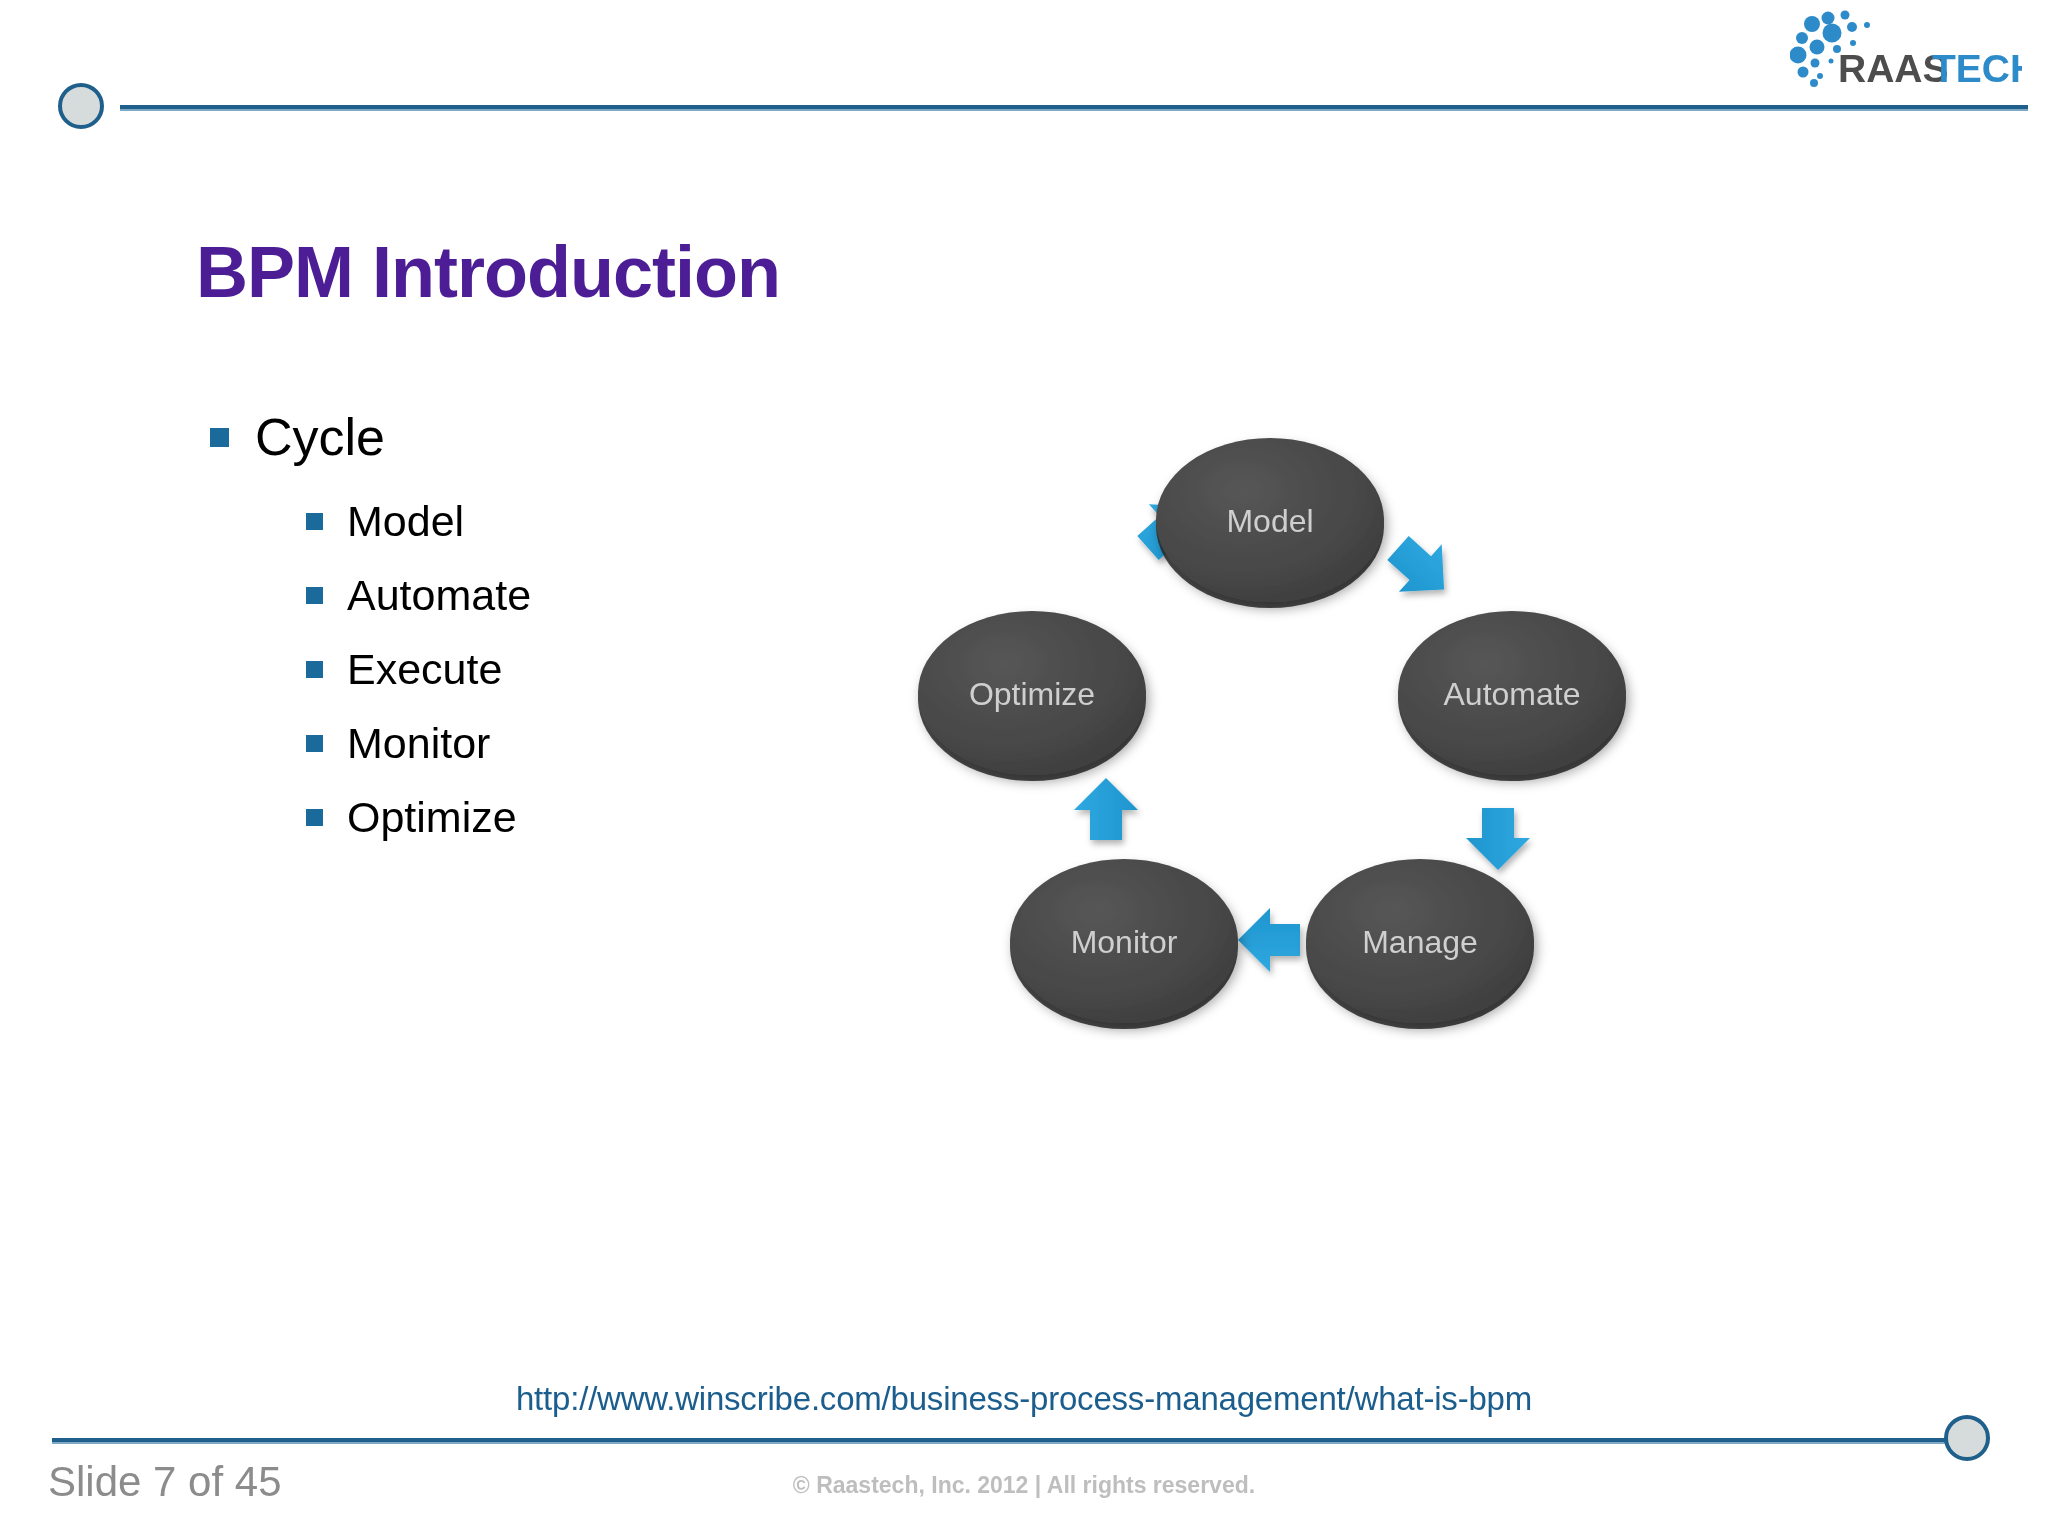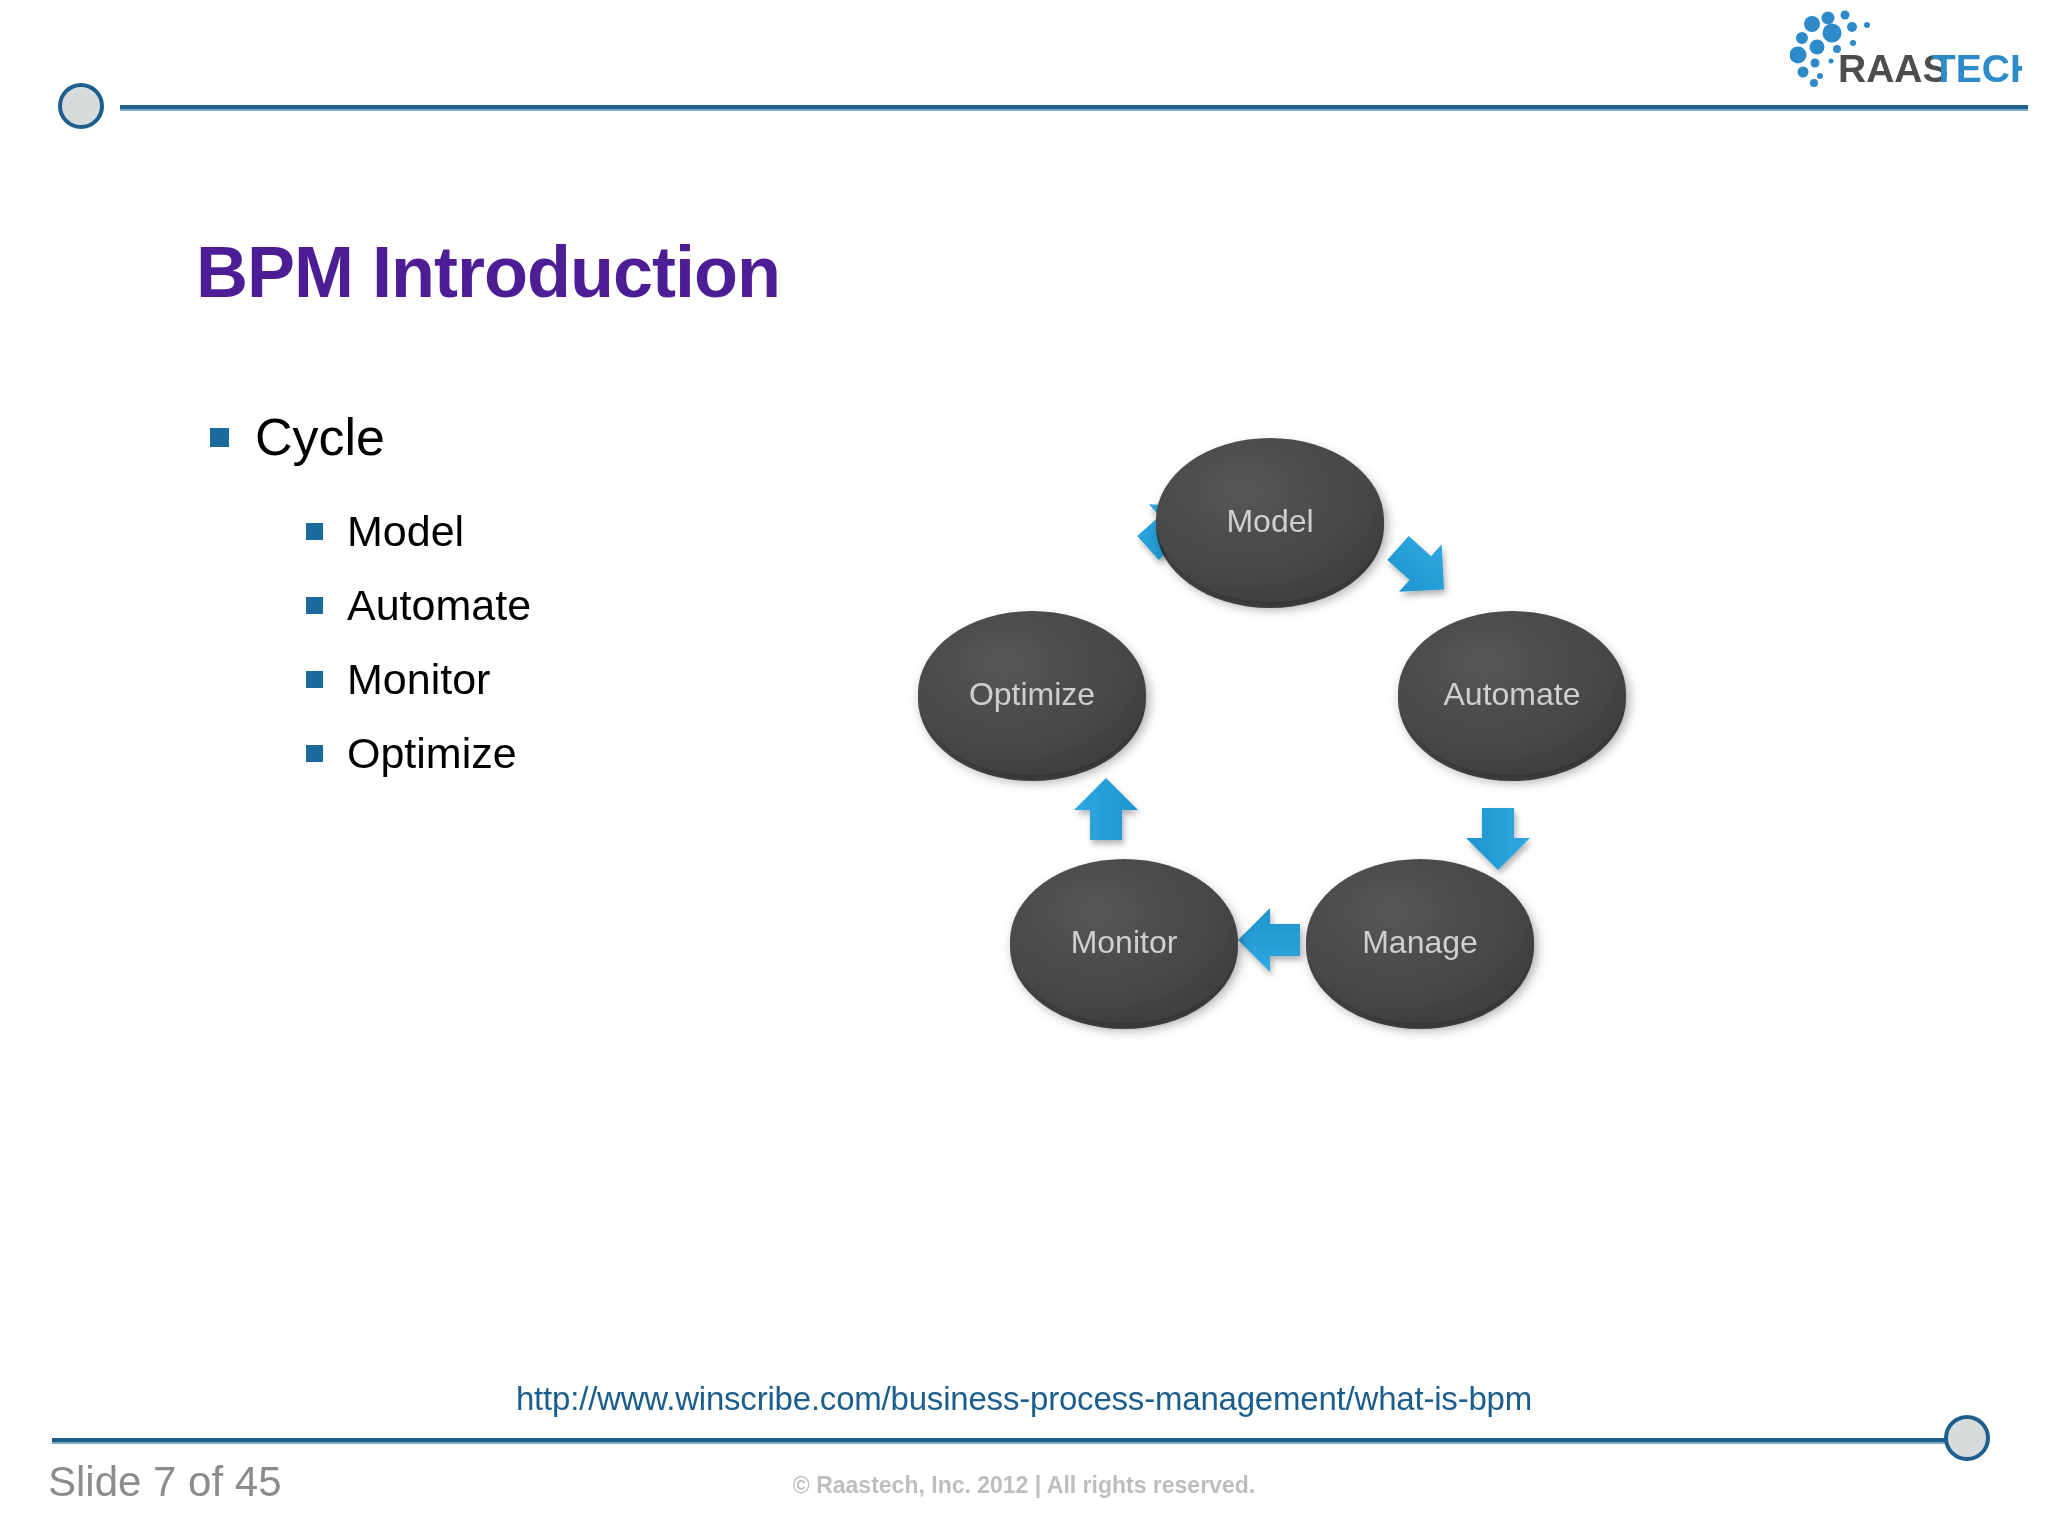--- a/index.html
+++ b/index.html
@@ -69,21 +69,21 @@
   
   #bullet-list {
     position: absolute;
     left: 210px;
     top: 410px;
     width: 780px;
   }
   .bullet-l1 {
     display: flex;
     align-items: center;
-    margin-bottom: 44px;
+    margin-bottom: 34px;
     text-align: center;
   }
   .bullet-l1 .marker {
     width: 19px;
     height: 19px;
     background: #1B6A9C;
     margin-right: 26px;
     flex: 0 0 auto;
   }
   .bullet-l1 .label {
@@ -225,20 +225,24 @@
   <div class="bullet-l2">
     <span class="marker"></span>
     <span class="label">Model</span>
   </div>
 
   <div class="bullet-l2">
     <span class="marker"></span>
     <span class="label">Automate</span>
   </div>
 
+  <div class="bullet-l2">
+    <span class="marker"></span>
+    <span class="label">Execute</span>
+  </div>
 
   <div class="bullet-l2">
     <span class="marker"></span>
     <span class="label">Monitor</span>
   </div>
 
   <div class="bullet-l2">
     <span class="marker"></span>
     <span class="label">Optimize</span>
   </div>

